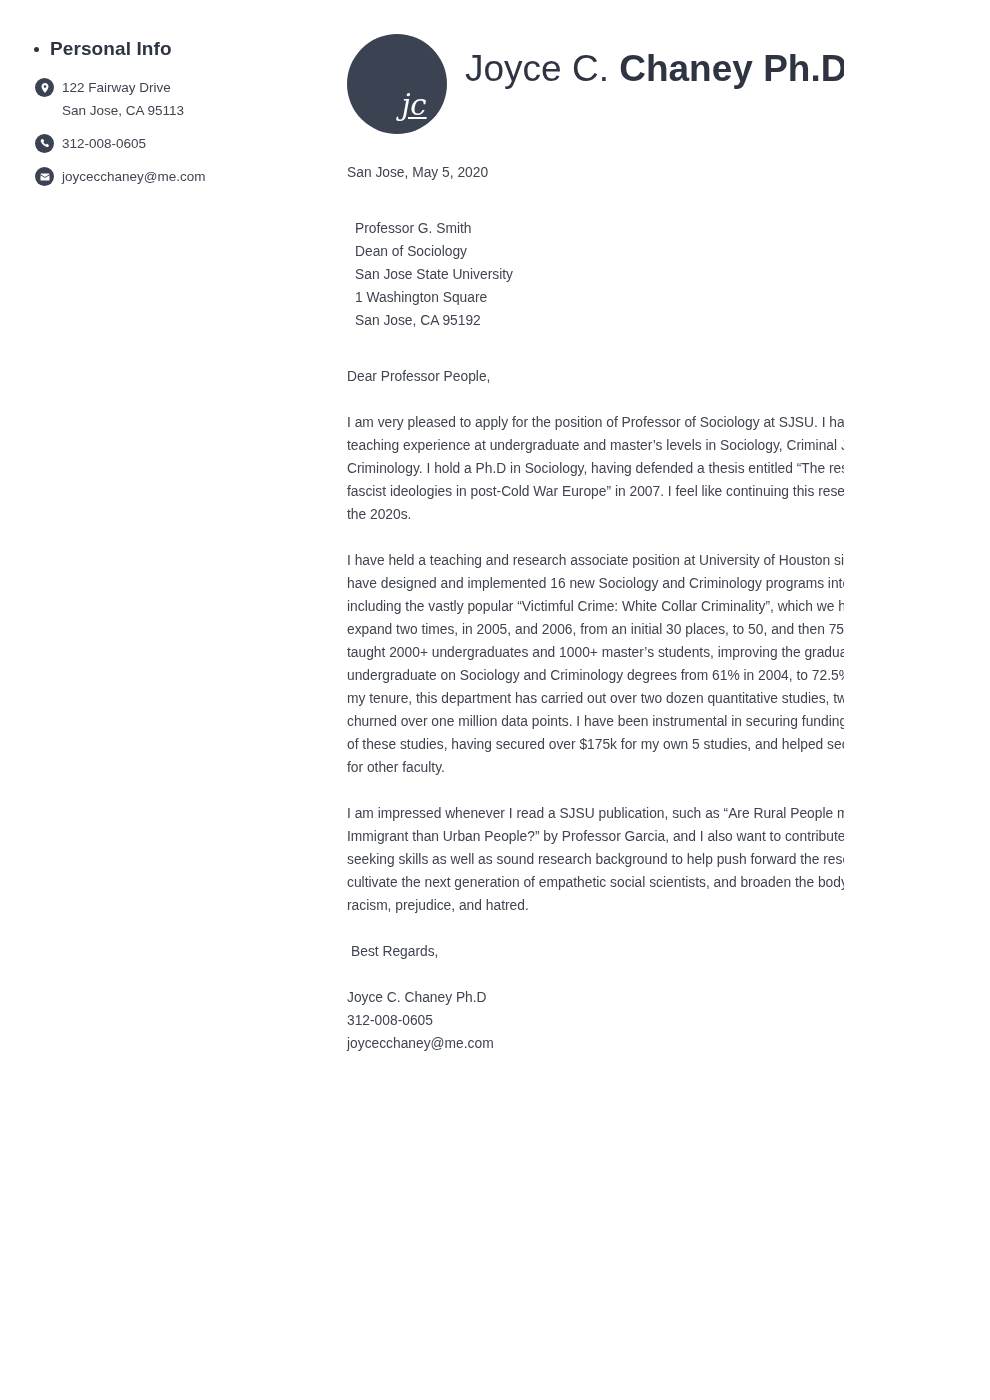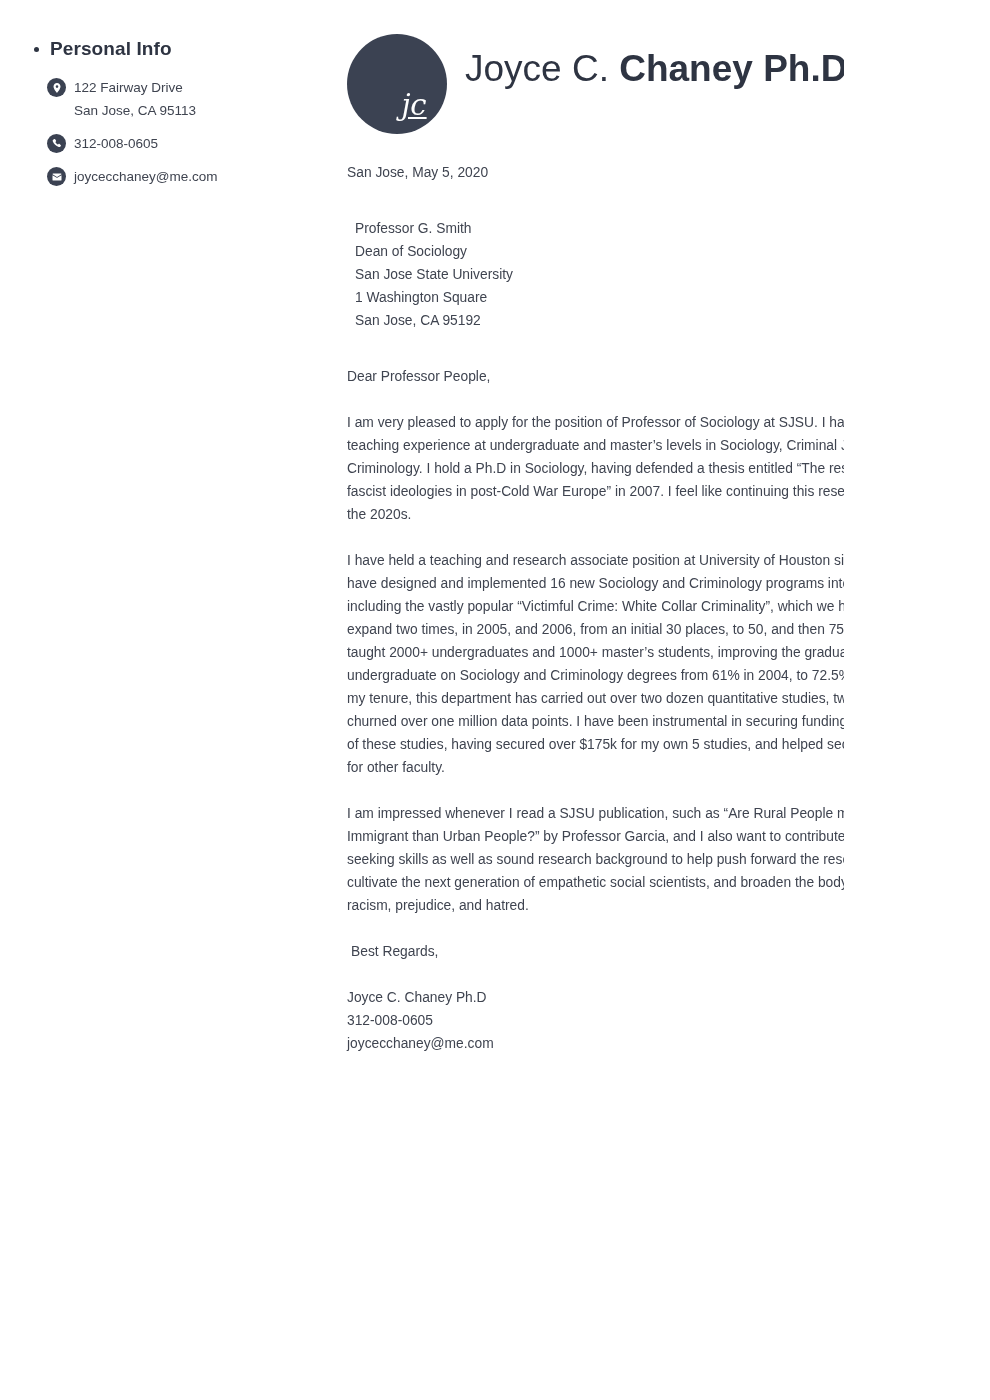--- a/index.html
+++ b/index.html
@@ -42,21 +42,21 @@
   }
   .bullet-dot {
     width: 5px;
     height: 5px;
     border-radius: 50%;
     background: #2e3442;
     margin-right: 11px;
     flex: 0 0 auto;
   }
   .contact-list {
-    margin: 12px;
+    margin: 0;
     padding: 0;
     list-style: none;
   }
   .contact-item {
     display: flex;
     align-items: flex-start;
     margin: 0 0 10px 35px;
   }
   .contact-icon {
     flex: 0 0 auto;

